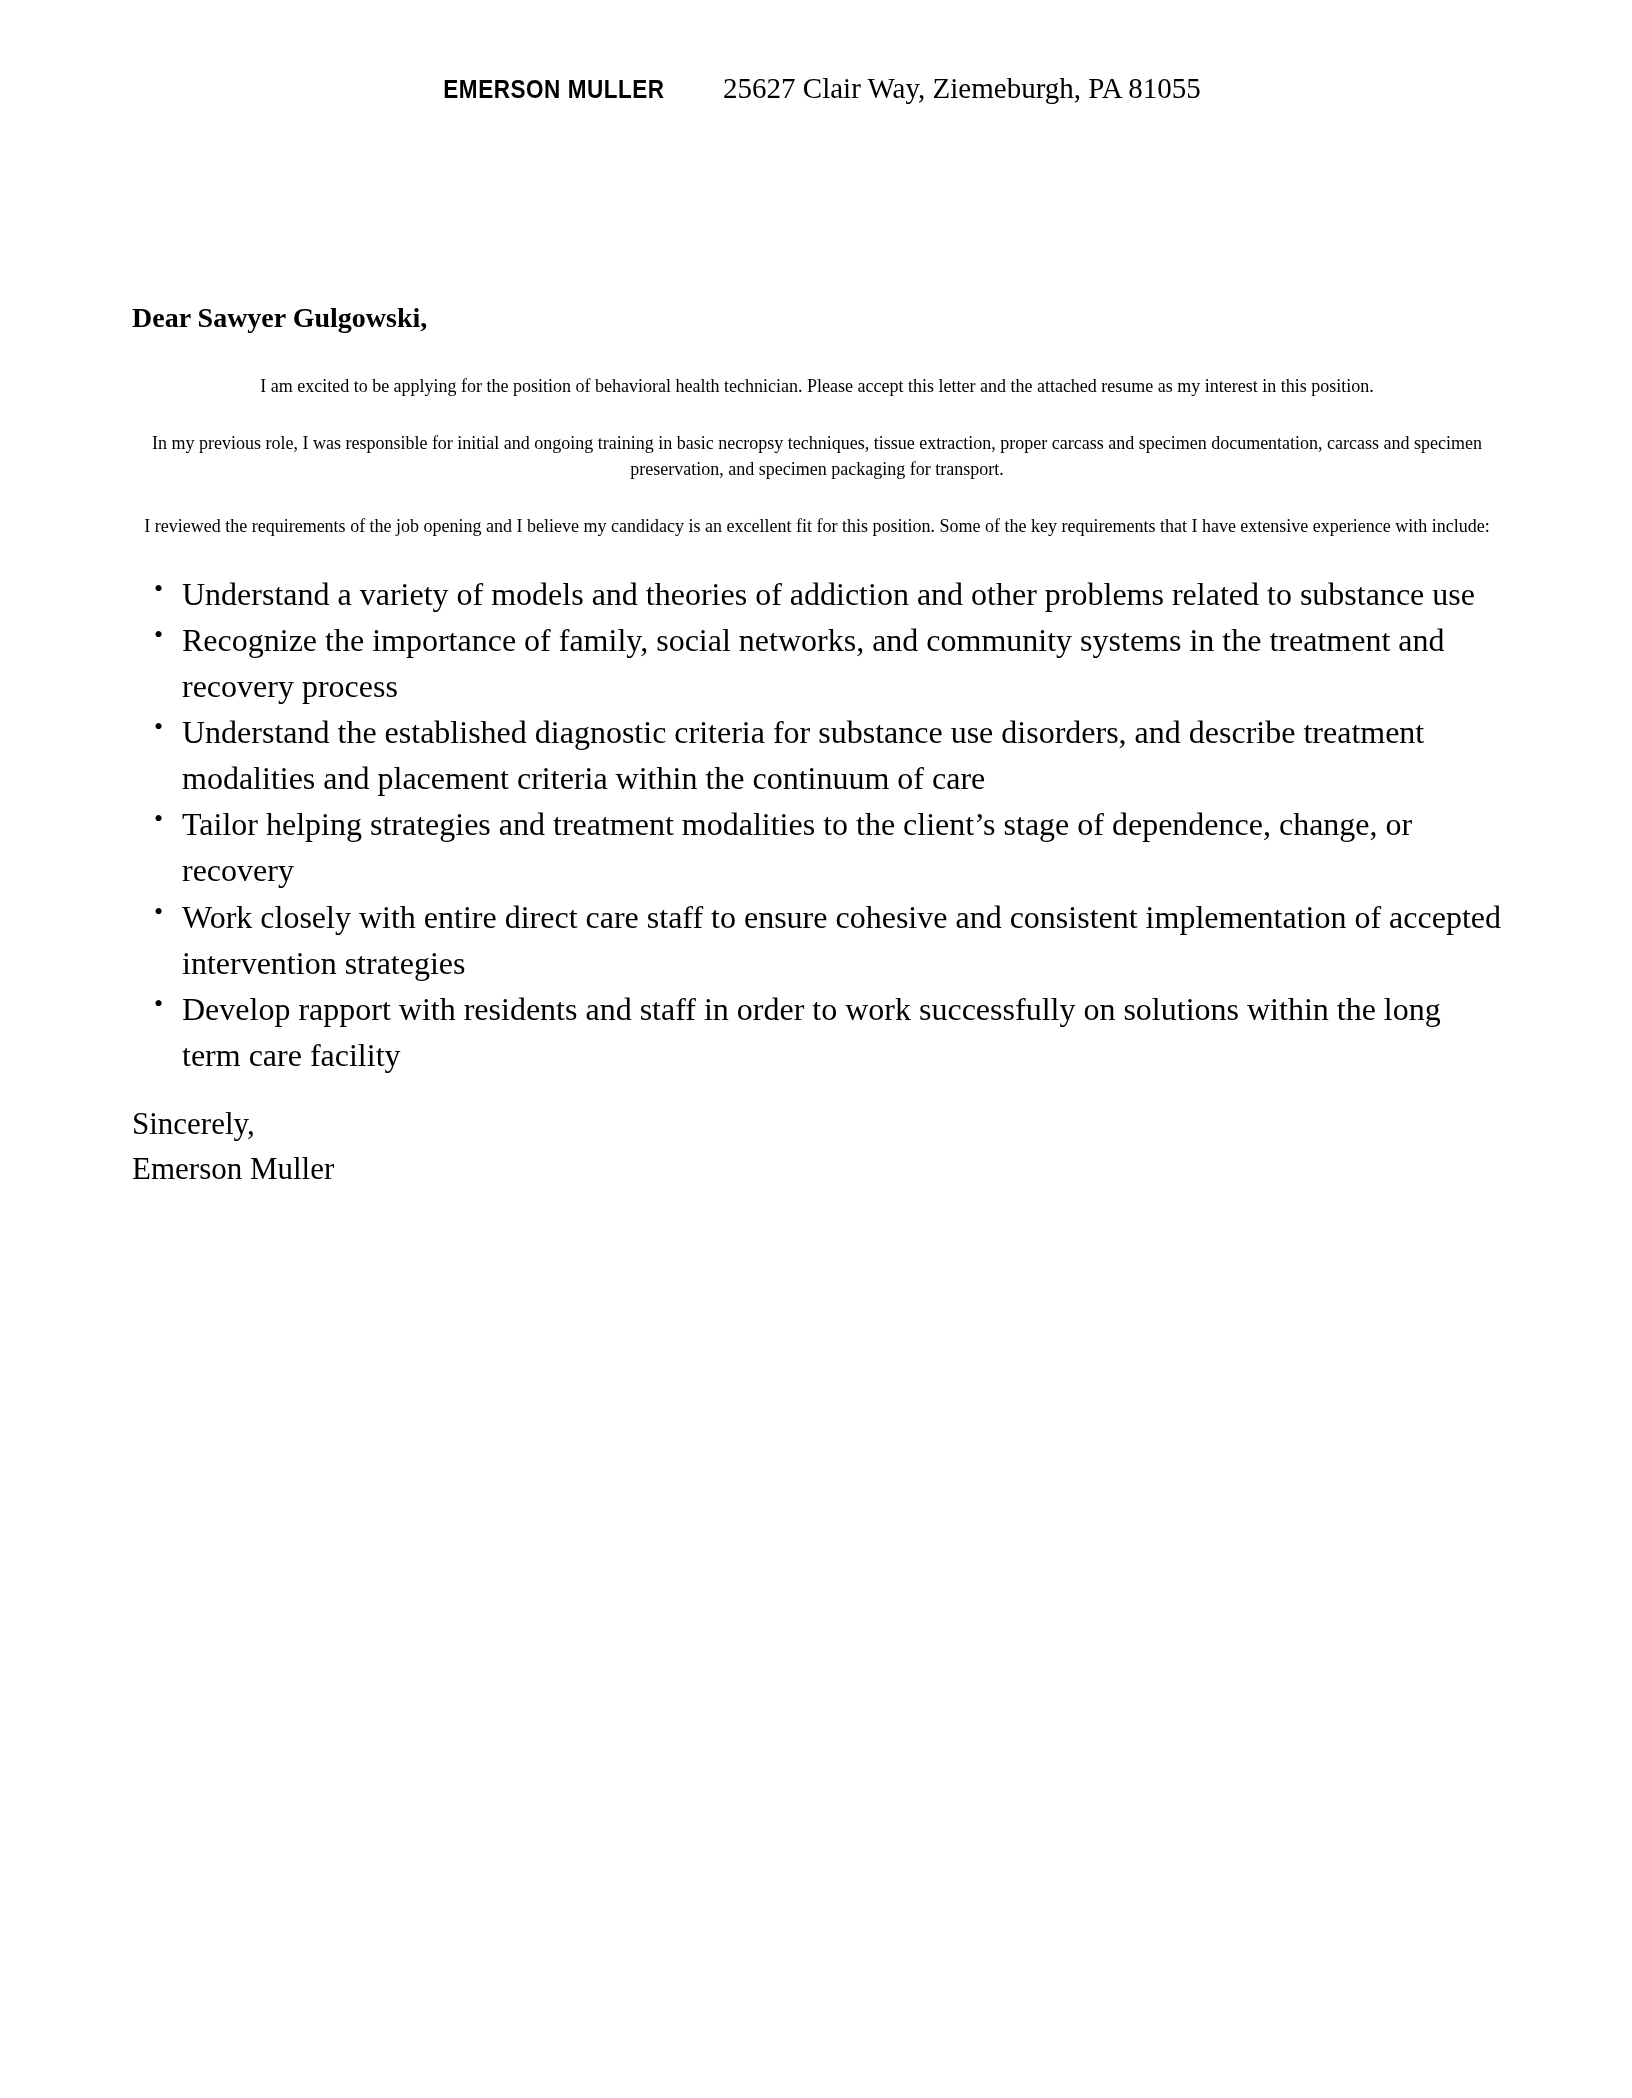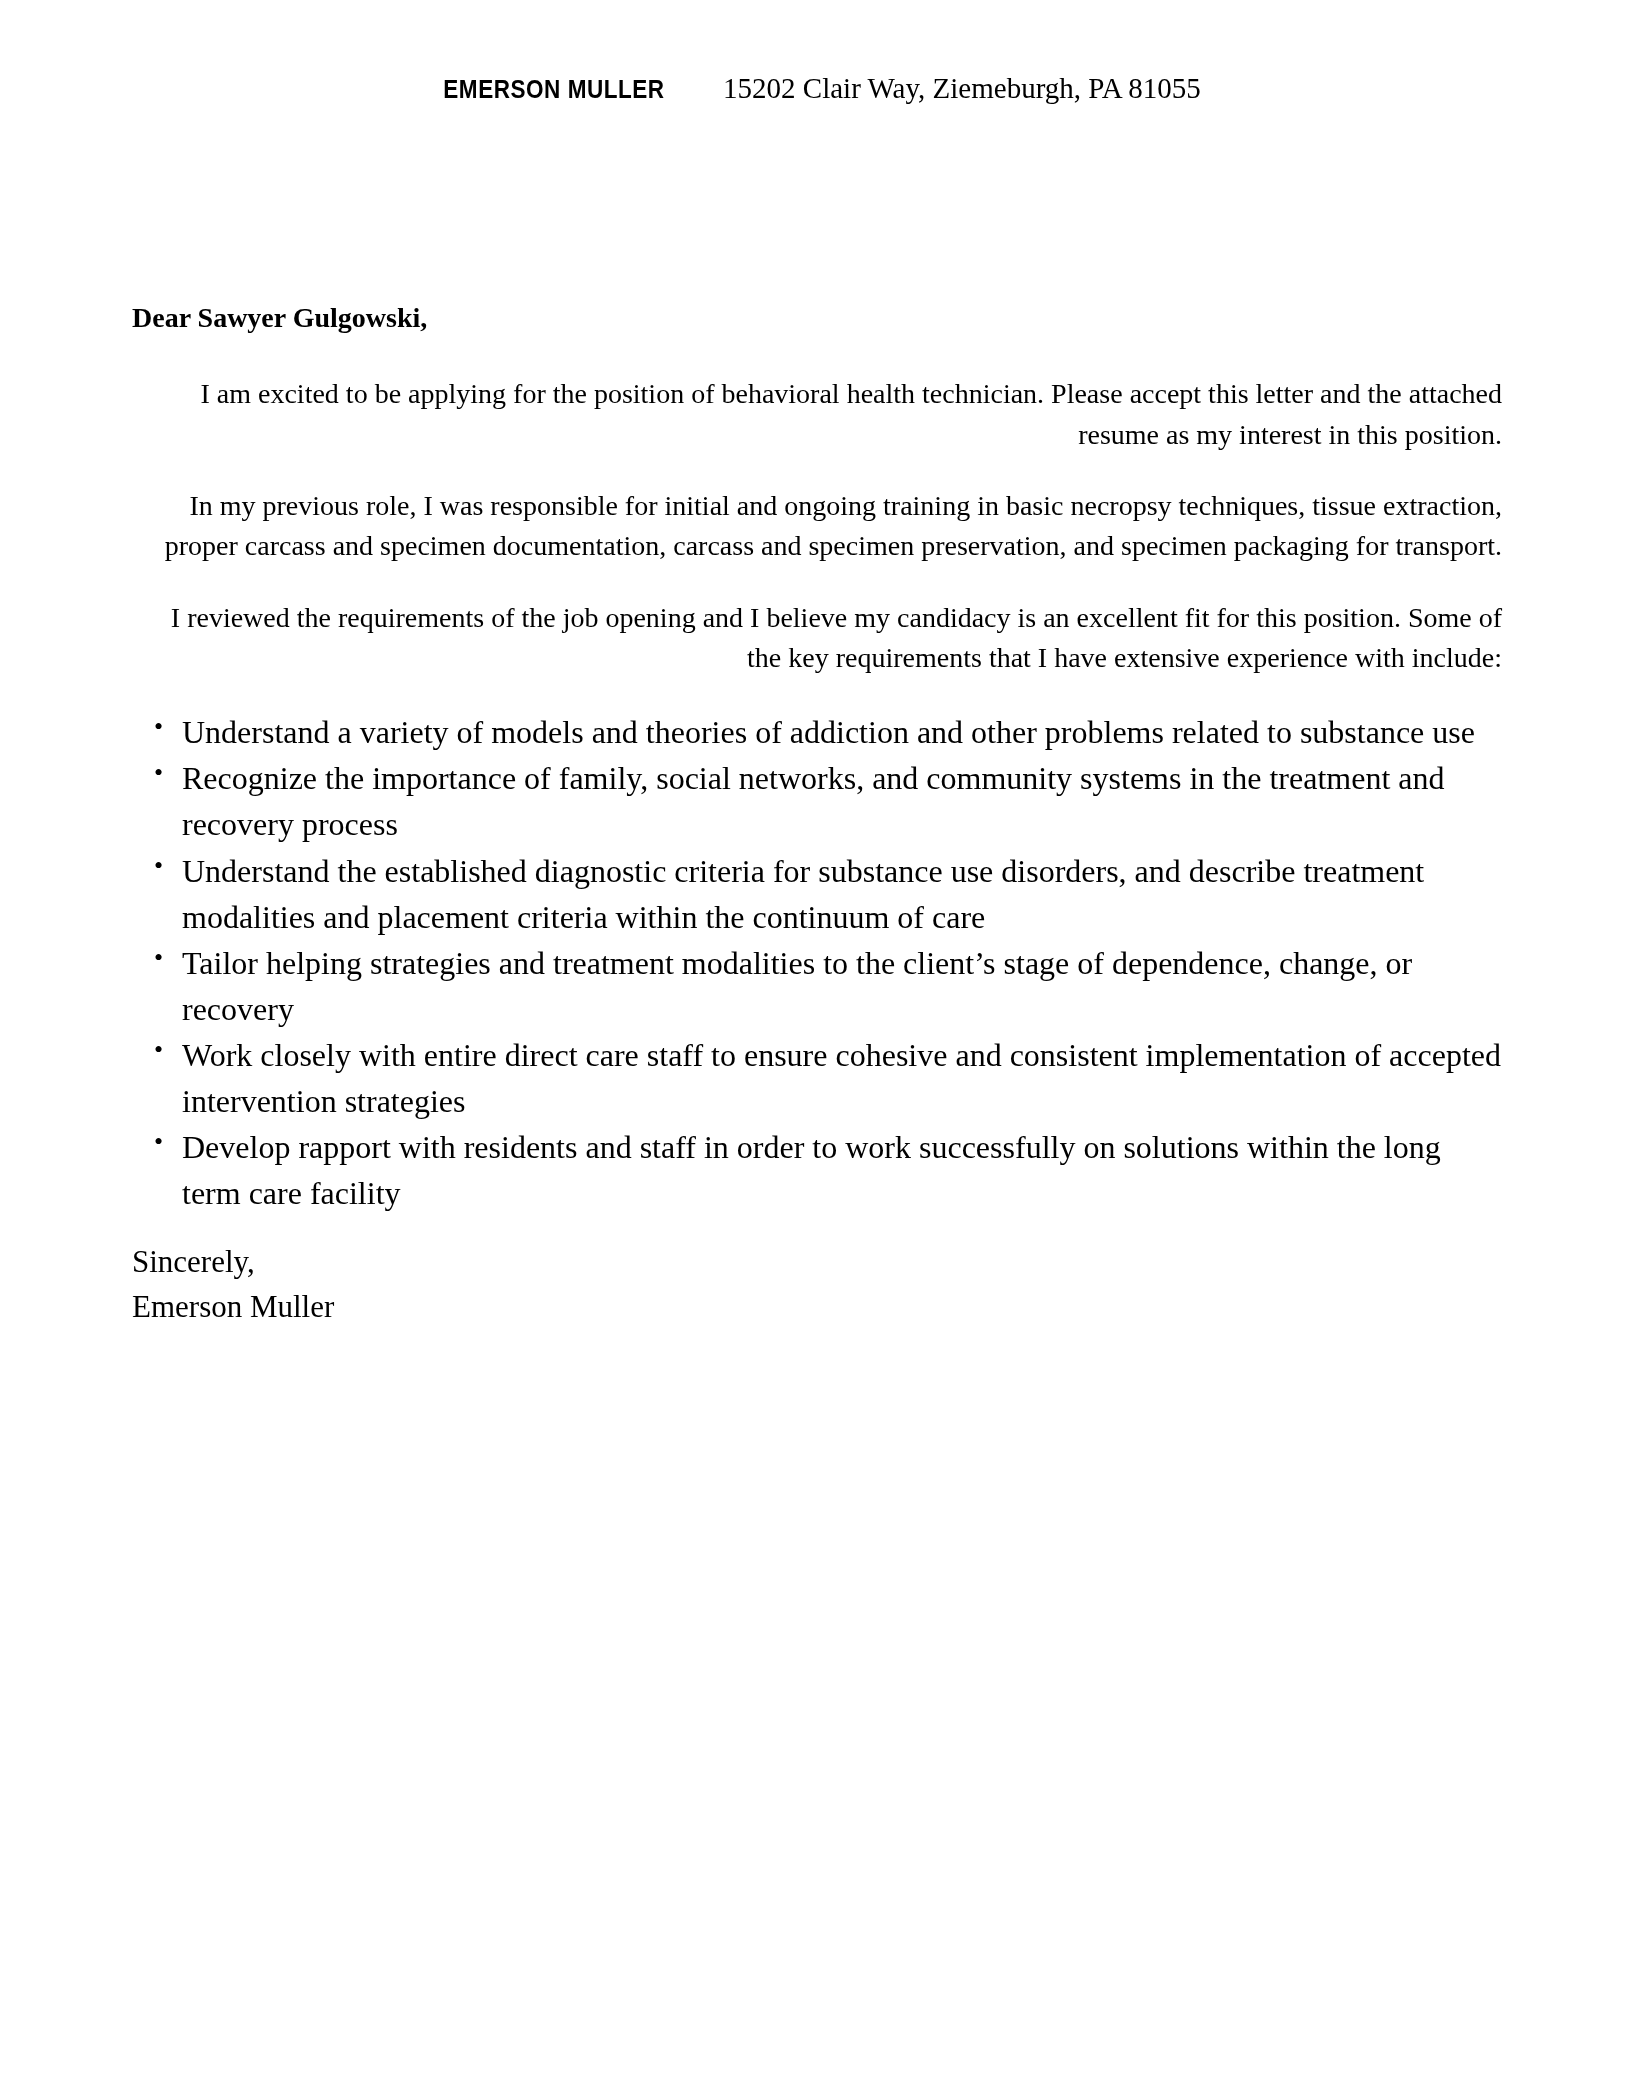--- a/index.html
+++ b/index.html
@@ -67,25 +67,25 @@
   }
 
   .salutation {
     font-size: 28px;
     font-weight: 700;
     line-height: 1.30;
     margin: 0 0 38px 0;
   }
 
   p.para {
-    font-size: 28px;
+    font-size: 18px;
     font-weight: 400;
     line-height: 1.44;
     margin: 0 0 31px 0;
-    text-align: right;
+    text-align: center;
   }
 
   
   ul.requirements {
     list-style: none;
     margin: 0 0 24px 0;
     padding: 0;
   }
   ul.requirements li {
     position: relative;
@@ -119,21 +119,21 @@
   .signoff div {
     white-space: nowrap;
   }
 </style>
 </head>
 <body>
 
 <div class="page">
 
   <div class="letterhead">
-    <span class="letterhead-name">EMERSON MULLER</span><span class="letterhead-gap"></span><span class="letterhead-address">15202 Clair Way, Ziemeburgh, PA 81055</span>
+    <span class="letterhead-name">EMERSON MULLER</span><span class="letterhead-gap"></span><span class="letterhead-address">25627 Clair Way, Ziemeburgh, PA 81055</span>
   </div>
 
   <div class="letter-body">
 
     <div class="salutation">Dear Sawyer Gulgowski,</div>
 
     <p class="para">I am excited to be applying for the position of behavioral health technician. Please accept this letter and the attached resume as my interest in this position.</p>
 
     <p class="para">In my previous role, I was responsible for initial and ongoing training in basic necropsy techniques, tissue extraction, proper carcass and specimen documentation, carcass and specimen preservation, and specimen packaging for transport.</p>
 

